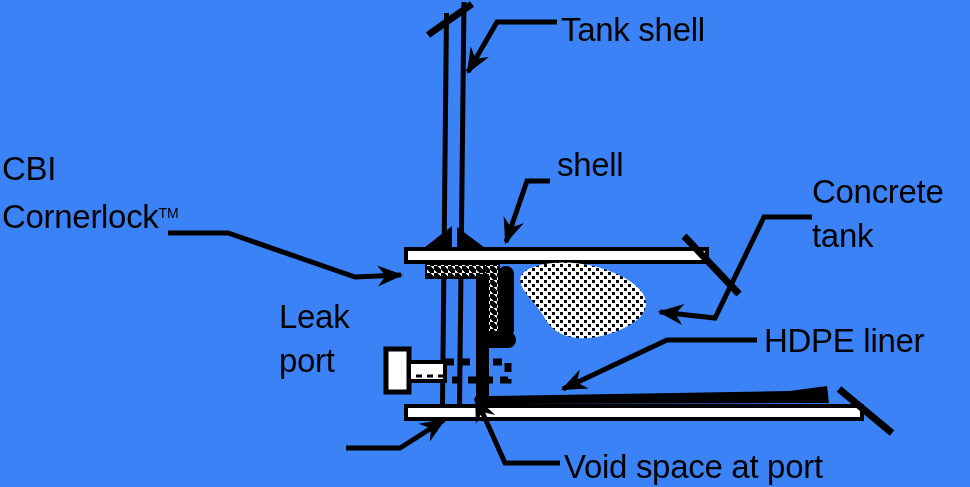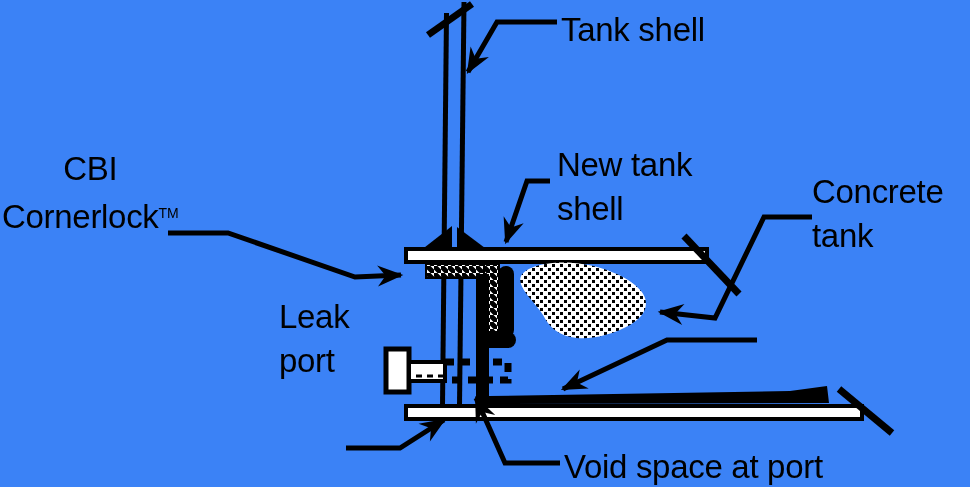--- a/index.html
+++ b/index.html
@@ -82,36 +82,36 @@
     <path d="M550,181 L527,181 L506,242" fill="none" stroke="#000" stroke-width="5" marker-end="url(#arw)"></path>
     <path d="M812,217 L764,217 L715,318 L660,312" fill="none" stroke="#000" stroke-width="5" marker-end="url(#arw)"></path>
     <path d="M757,340 L667,340 L563,389" fill="none" stroke="#000" stroke-width="5" marker-end="url(#arw)"></path>
     <path d="M346,448 L400,448 L444,420" fill="none" stroke="#000" stroke-width="5" marker-end="url(#arw)"></path>
     <path d="M560,463 L505,463 L476,398" fill="none" stroke="#000" stroke-width="5" marker-end="url(#arw)"></path>
   </svg>
 
   <div class="label" style="left:561px;top:8px;">Tank shell</div>
 
   <div class="label" style="left:557px;top:143px;">
-    <div>New tank</div>
     <div>shell</div>
   </div>
 
   <div class="label" style="left:812px;top:170px;">
     <div>Concrete</div>
     <div>tank</div>
   </div>
 
-  <div class="label" style="left:2px;top:147px;text-align:center;">
+  <div class="label" style="left:2px;top:147px;">
     <div>CBI</div>
     <div><span>Cornerlock</span><sup>TM</sup></div>
   </div>
 
   <div class="label" style="left:279px;top:295px;">
     <div>Leak</div>
     <div>port</div>
   </div>
 
+  <div class="label" style="left:764px;top:319px;">HDPE liner</div>
 
 
   <div class="label" style="left:564px;top:445px;">Void space at port</div>
 
 </div>
 
 </body></html>

